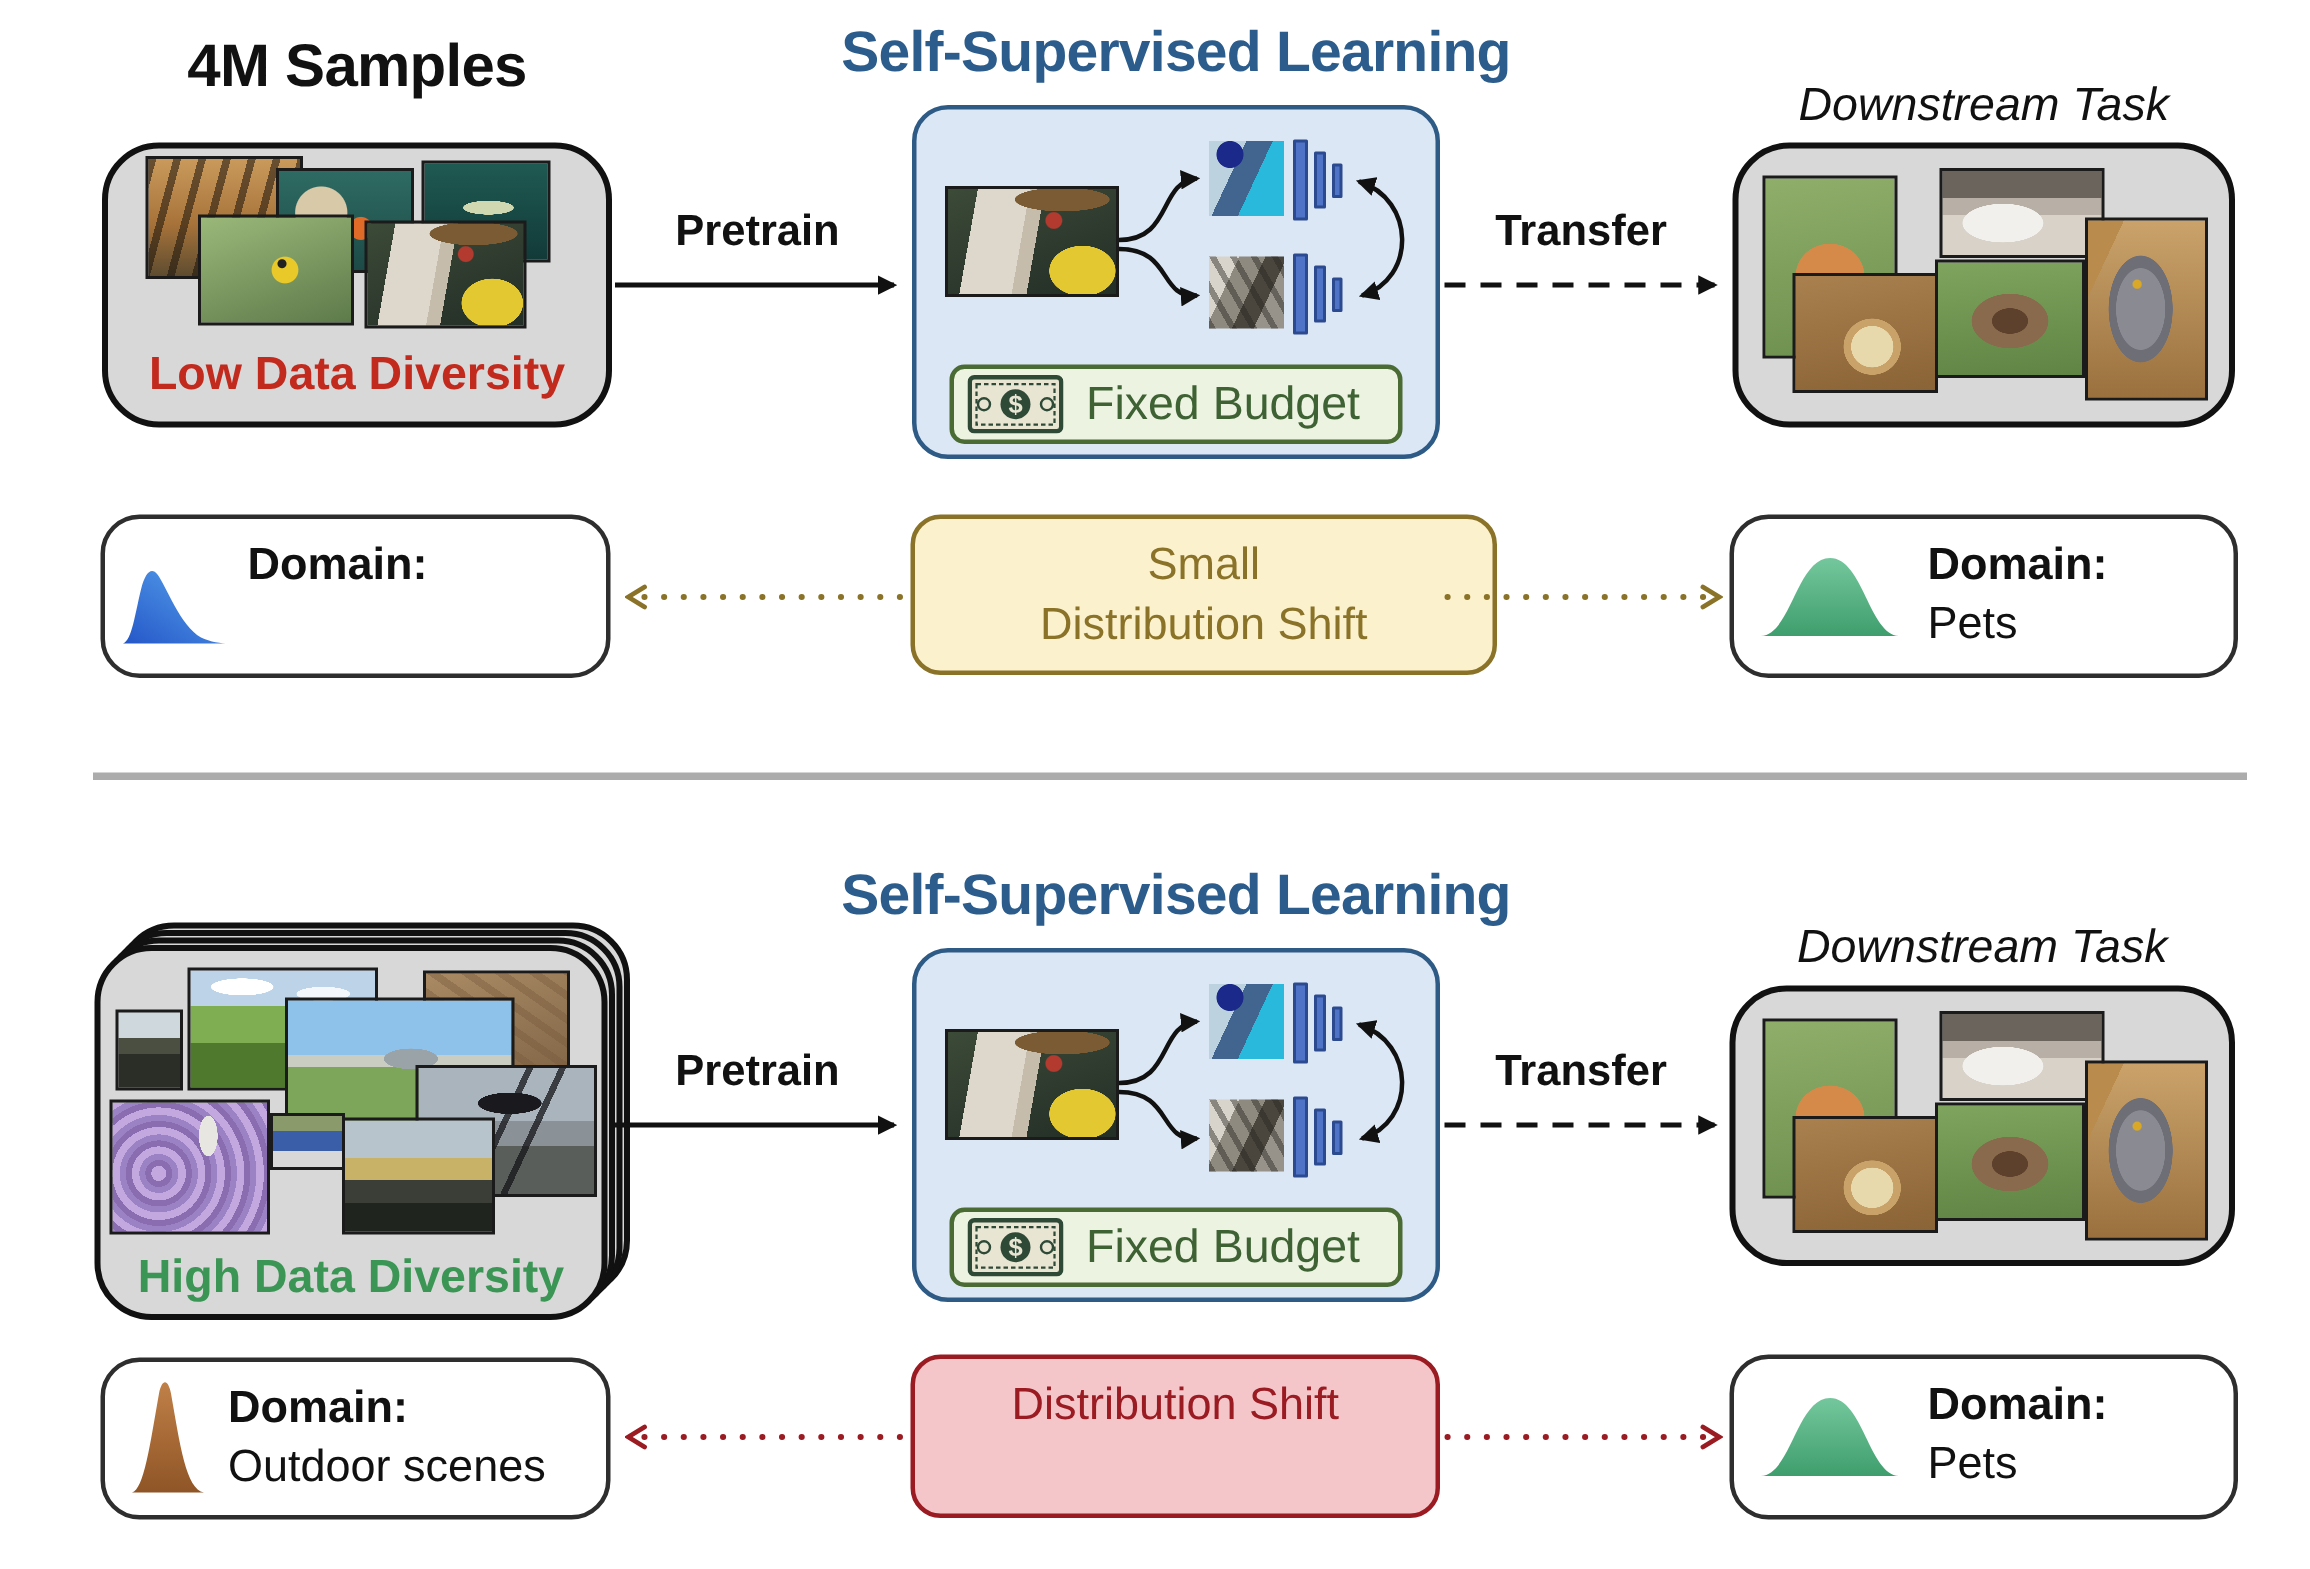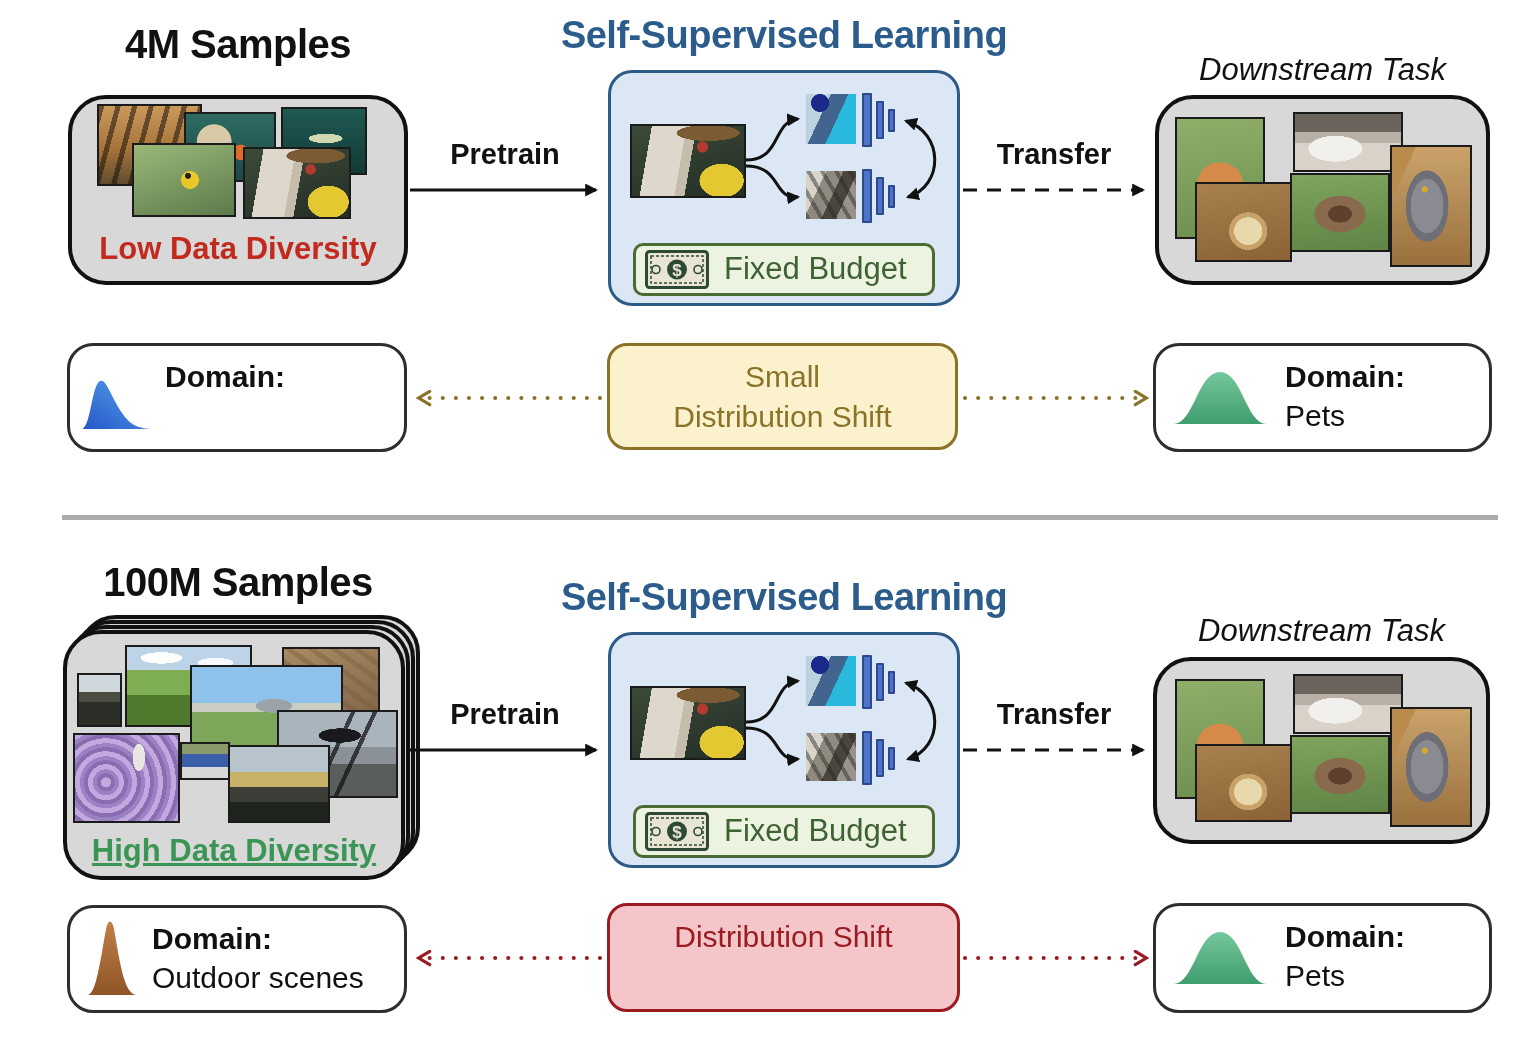--- a/index.html
+++ b/index.html
@@ -12,21 +12,21 @@
   .dataset-box{position:absolute;background:#D8D8D8;border:4px solid #111;border-radius:38px;box-sizing:border-box;}
   .ssl-box{position:absolute;background:#DBE7F4;border:3px solid #2E5A86;border-radius:24px;box-sizing:border-box;}
   .domain-box{position:absolute;background:#fff;border:3.5px solid #2e2e2e;border-radius:26px;box-sizing:border-box;}
   .shift-box{position:absolute;border-radius:20px;box-sizing:border-box;text-align:center;font-size:30px;line-height:40px;padding-top:11px;}
   .shift-yellow{background:#FBF1CD;border:3.5px solid #8A7328;color:#8A7328;}
   .shift-red{background:#F4C6CA;border:3.5px solid #9B1B22;color:#9B1B22;}
   .budget-box{position:absolute;background:#ECF3E1;border:3px solid #4A6B33;border-radius:10px;box-sizing:border-box;}
   .budget-label{position:absolute;font-size:31px;color:#3E6233;}
   .diversity{position:absolute;font-weight:bold;font-size:31px;text-align:center;}
   .div-low{color:#C22A1E;}
-  .div-high{color:#3B9554;text-decoration:underline;}
+  .div-high{color:#3B9554;}
   .domain-text{position:absolute;font-size:30px;line-height:39px;}
   .domain-text .b{font-weight:bold;}
   .photo{position:absolute;border:2.5px solid #1b1b1b;box-sizing:border-box;}
   .bars{position:absolute;display:flex;align-items:center;gap:4px;}
   .bar{background:#4F74C7;border:2px solid #2C4A8F;border-radius:1px;box-sizing:border-box;}
   .divider{position:absolute;background:#ACACAC;}
   svg.overlay{position:absolute;left:0;top:0;pointer-events:none;}
   .icon-svg{position:absolute;}
   
   .ph-tiger{background:repeating-linear-gradient(105deg,rgba(25,18,10,.55) 0 5px,rgba(0,0,0,0) 5px 16px),linear-gradient(180deg,#c99a5c 0%,#a8733a 55%,#5e4c30 100%);}
@@ -110,21 +110,21 @@
           <stop offset="0" stop-color="#2456c8"></stop>
           <stop offset="1" stop-color="#5aa7ee"></stop>
         </linearGradient>
       </defs>
     <path d="M2,54 C8,52 10,34 14,18 C17,6 21,3 25,8 C31,16 40,42 54,50 C60,53 68,54 72,54 Z" fill="url(#gWild)"></path>
   </svg>
   <div class="domain-text" style="left:165px;top:357px;">
     <div class="b">Domain:</div>
   </div>
 
-  <div class="shift-box shift-yellow" style="left:607px;top:343px;width:351px;height:107px;">
+  <div class="shift-box shift-yellow" style="left:607px;top:343px;width:391px;height:107px;">
     <div>Small</div>
     <div>Distribution Shift</div>
   </div>
 
   <div class="domain-box" style="left:1153px;top:343px;width:339px;height:109px;"></div>
   <svg class="icon-svg" style="left:1170px;top:360px;" width="100" height="68" viewBox="0 0 100 68">
     <defs>
         <linearGradient id="gPets1" x1="0" y1="0" x2="0" y2="1">
           <stop offset="0" stop-color="#74c79c"></stop>
           <stop offset="1" stop-color="#3f9e6d"></stop>
@@ -132,21 +132,20 @@
       </defs>
     <path d="M4,64 C24,63 28,12 50,12 C72,12 76,63 96,64 Z" fill="url(#gPets1)"></path>
   </svg>
   <div class="domain-text" style="left:1285px;top:357px;">
     <div class="b">Domain:</div>
     <div>Pets</div>
   </div>
 
   <div class="divider" style="left:62px;top:515px;width:1436px;height:5px;"></div>
 
-  <div class="heading" style="left:67px;top:560px;width:342px;">100M Samples</div>
 
   <div class="dataset-box" style="left:78px;top:615px;width:342px;height:250px;"></div>
   <div class="dataset-box" style="left:73px;top:620px;width:342px;height:250px;"></div>
   <div class="dataset-box" style="left:68px;top:625px;width:342px;height:250px;"></div>
   <div class="dataset-box" style="left:63px;top:630px;width:342px;height:250px;"></div>
   <div class="photo ph-green-field" style="left:125px;top:645px;width:127px;height:82px;"></div>
   <div class="photo ph-aerial" style="left:282px;top:647px;width:98px;height:83px;"></div>
   <div class="photo ph-dark-landscape" style="left:77px;top:673px;width:45px;height:54px;"></div>
   <div class="photo ph-park-pano" style="left:190px;top:665px;width:153px;height:85px;"></div>
   <div class="photo ph-spider" style="left:277px;top:710px;width:121px;height:88px;"></div>

